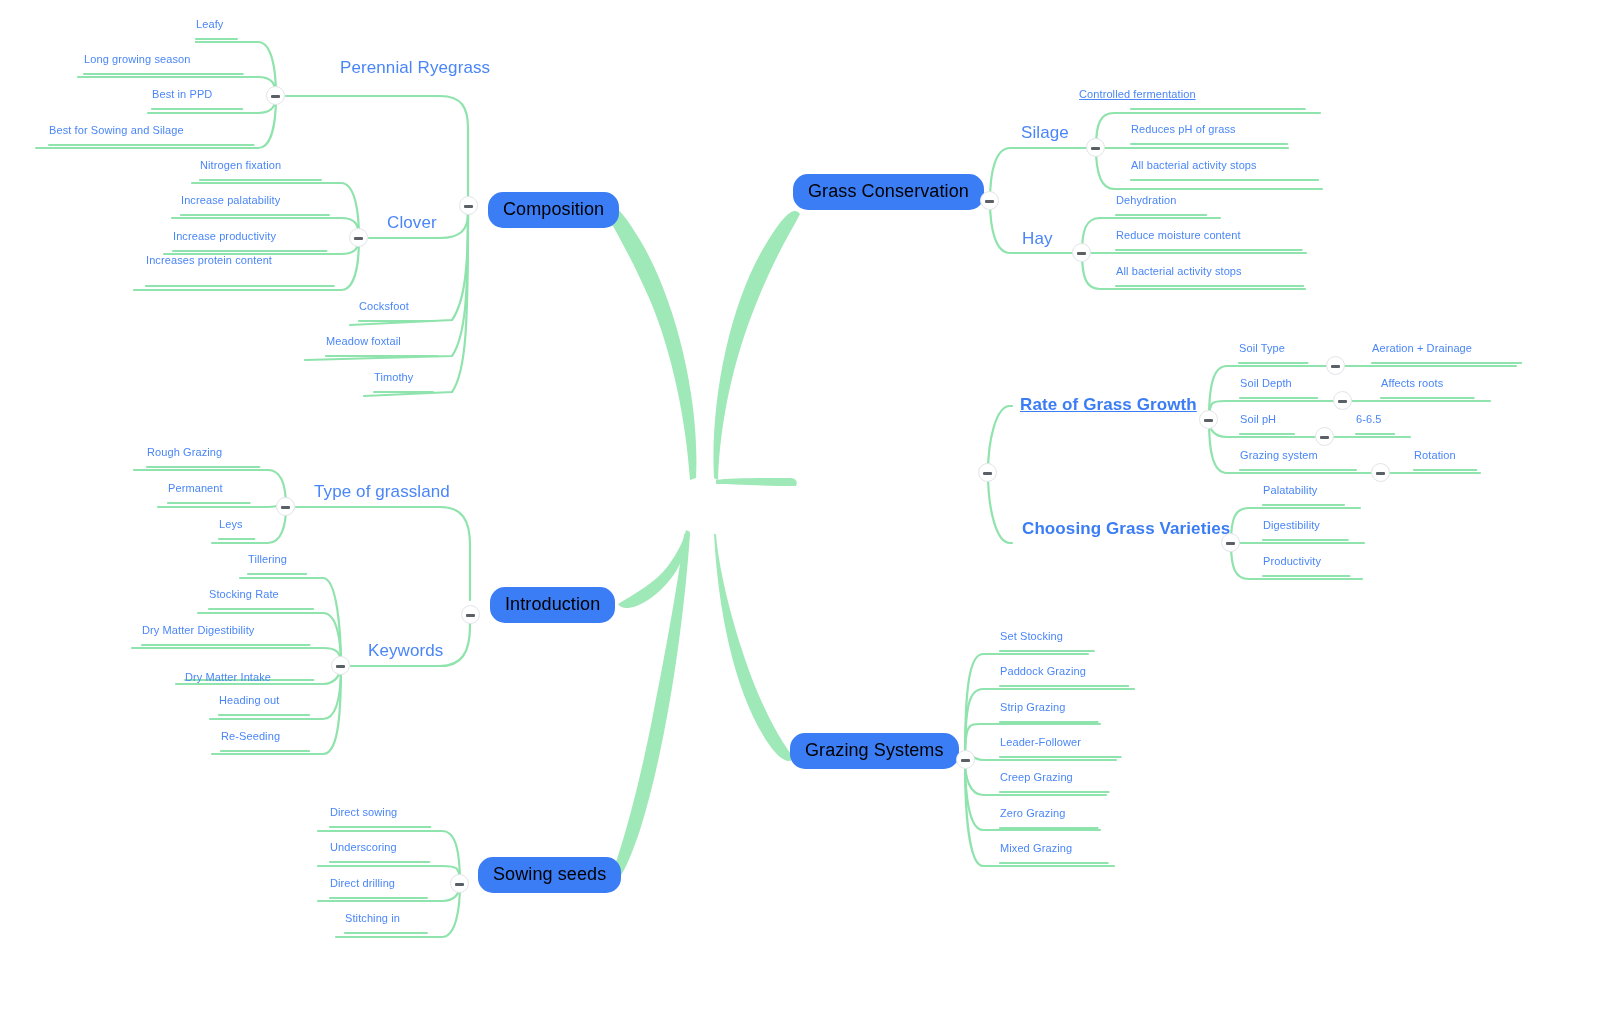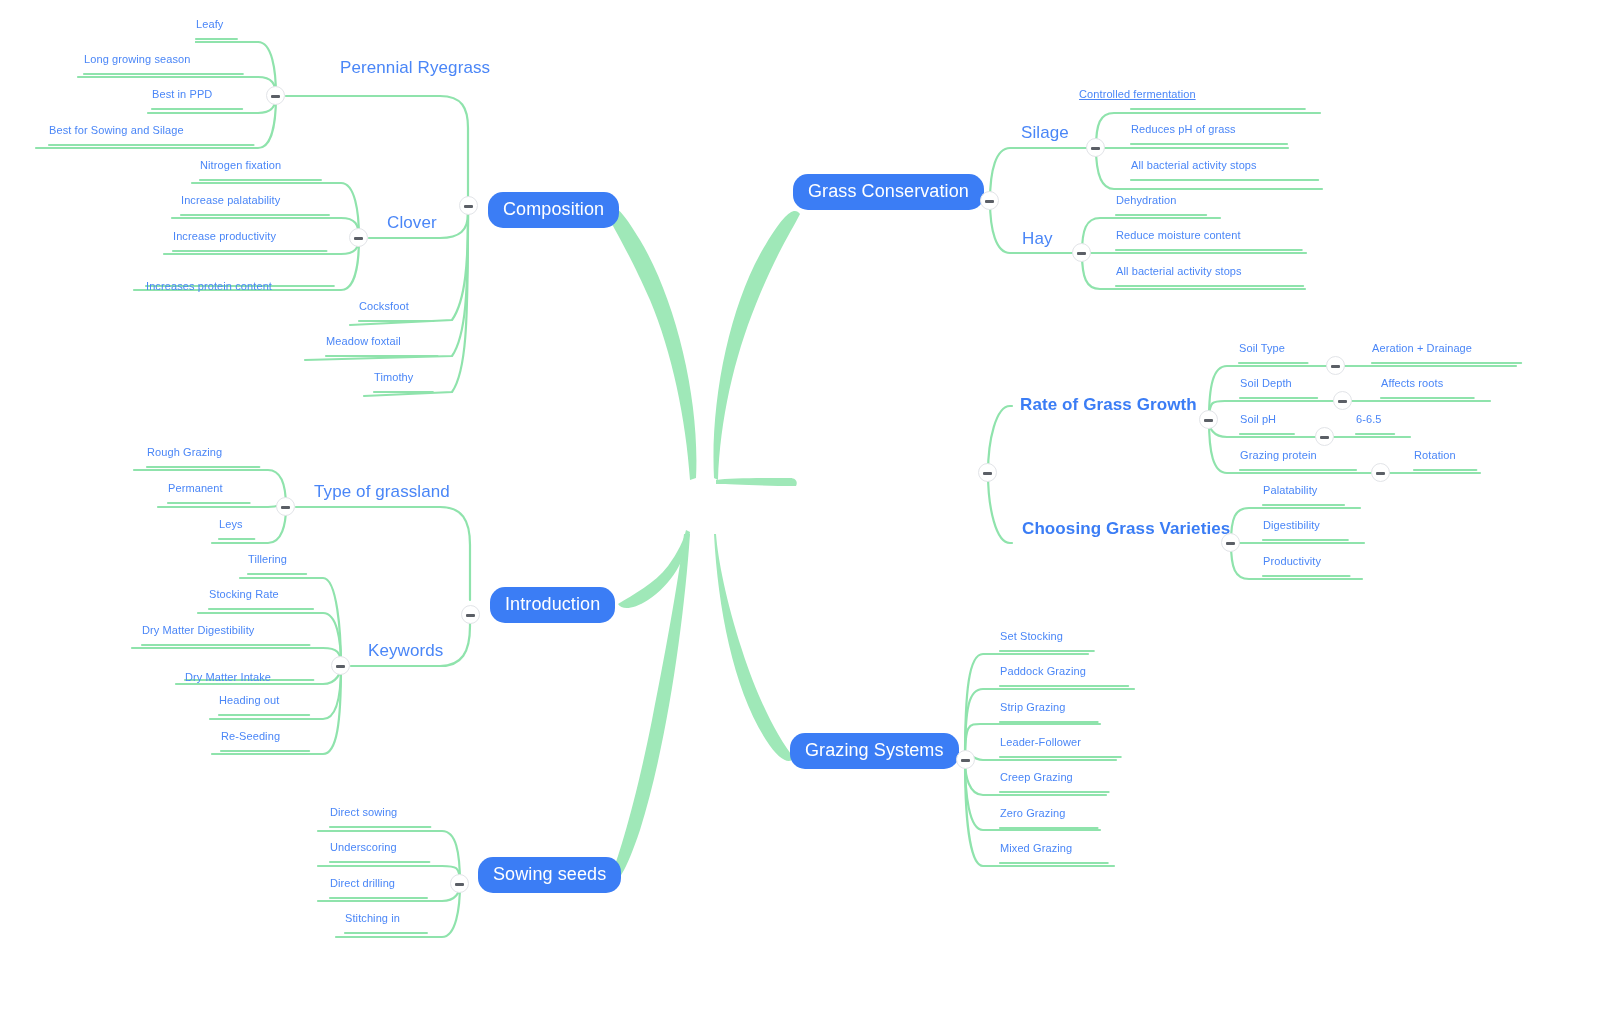--- a/index.html
+++ b/index.html
@@ -14,21 +14,21 @@
   
   .node{position:absolute;white-space:nowrap;}
 
   .root{
     background:#21d95c;color:#ffffff;font-size:27px;
     padding:13px 26px 15px 26px;border-radius:11px;
     letter-spacing:.2px;
   }
 
   .topic{
-    background:#3b7df5;color:#ffffff;font-size:18px;
+    background:#3b7df5;color:#000000;font-size:18px;
     padding:7px 15px 8px 15px;border-radius:15px;
     letter-spacing:.1px;
   }
 
   .sub{
     color:#4a86f7;font-size:17px;letter-spacing:.1px;
   }
   .sub.bold{font-weight:bold;color:#3b7df5;}
 
   .leaf{
@@ -239,21 +239,21 @@
 
   <div class="node leaf" style="left:200px;top:159px;">
     <span>Nitrogen fixation</span>
   </div>
   <div class="node leaf" style="left:181px;top:194px;">
     <span>Increase palatability</span>
   </div>
   <div class="node leaf" style="left:173px;top:230px;">
     <span>Increase productivity</span>
   </div>
-  <div class="node leaf" style="left:146px;top:280px;">
+  <div class="node leaf" style="left:146px;top:254px;">
     <span>Increases protein content</span>
   </div>
 
   <div class="node leaf" style="left:359px;top:300px;">
     <span>Cocksfoot</span>
   </div>
   <div class="node leaf" style="left:326px;top:335px;">
     <span>Meadow foxtail</span>
   </div>
   <div class="node leaf" style="left:374px;top:371px;">
@@ -329,21 +329,21 @@
   <div class="node leaf" style="left:1116px;top:194px;">
     <span>Dehydration</span>
   </div>
   <div class="node leaf" style="left:1116px;top:229px;">
     <span>Reduce moisture content</span>
   </div>
   <div class="node leaf" style="left:1116px;top:265px;">
     <span>All bacterial activity stops</span>
   </div>
 
-  <div class="node sub bold" style="left:1020px;top:395px;">
+  <div class="node sub bold" style="left:1020px;top:395px;text-decoration:underline;">
     <span>Rate of Grass Growth</span>
   </div>
   <div class="node sub bold" style="left:1022px;top:519px;">
     <span>Choosing Grass Varieties</span>
   </div>
 
   <div class="node leaf" style="left:1239px;top:342px;">
     <span>Soil Type</span>
   </div>
   <div class="node leaf" style="left:1372px;top:342px;">
@@ -358,21 +358,21 @@
   </div>
 
   <div class="node leaf" style="left:1240px;top:413px;">
     <span>Soil pH</span>
   </div>
   <div class="node leaf" style="left:1356px;top:413px;">
     <span>6-6.5</span>
   </div>
 
   <div class="node leaf" style="left:1240px;top:449px;">
-    <span>Grazing protein</span>
+    <span>Grazing system</span>
   </div>
   <div class="node leaf" style="left:1414px;top:449px;">
     <span>Rotation</span>
   </div>
 
   <div class="node leaf" style="left:1263px;top:484px;">
     <span>Palatability</span>
   </div>
   <div class="node leaf" style="left:1263px;top:519px;">
     <span>Digestibility</span>

